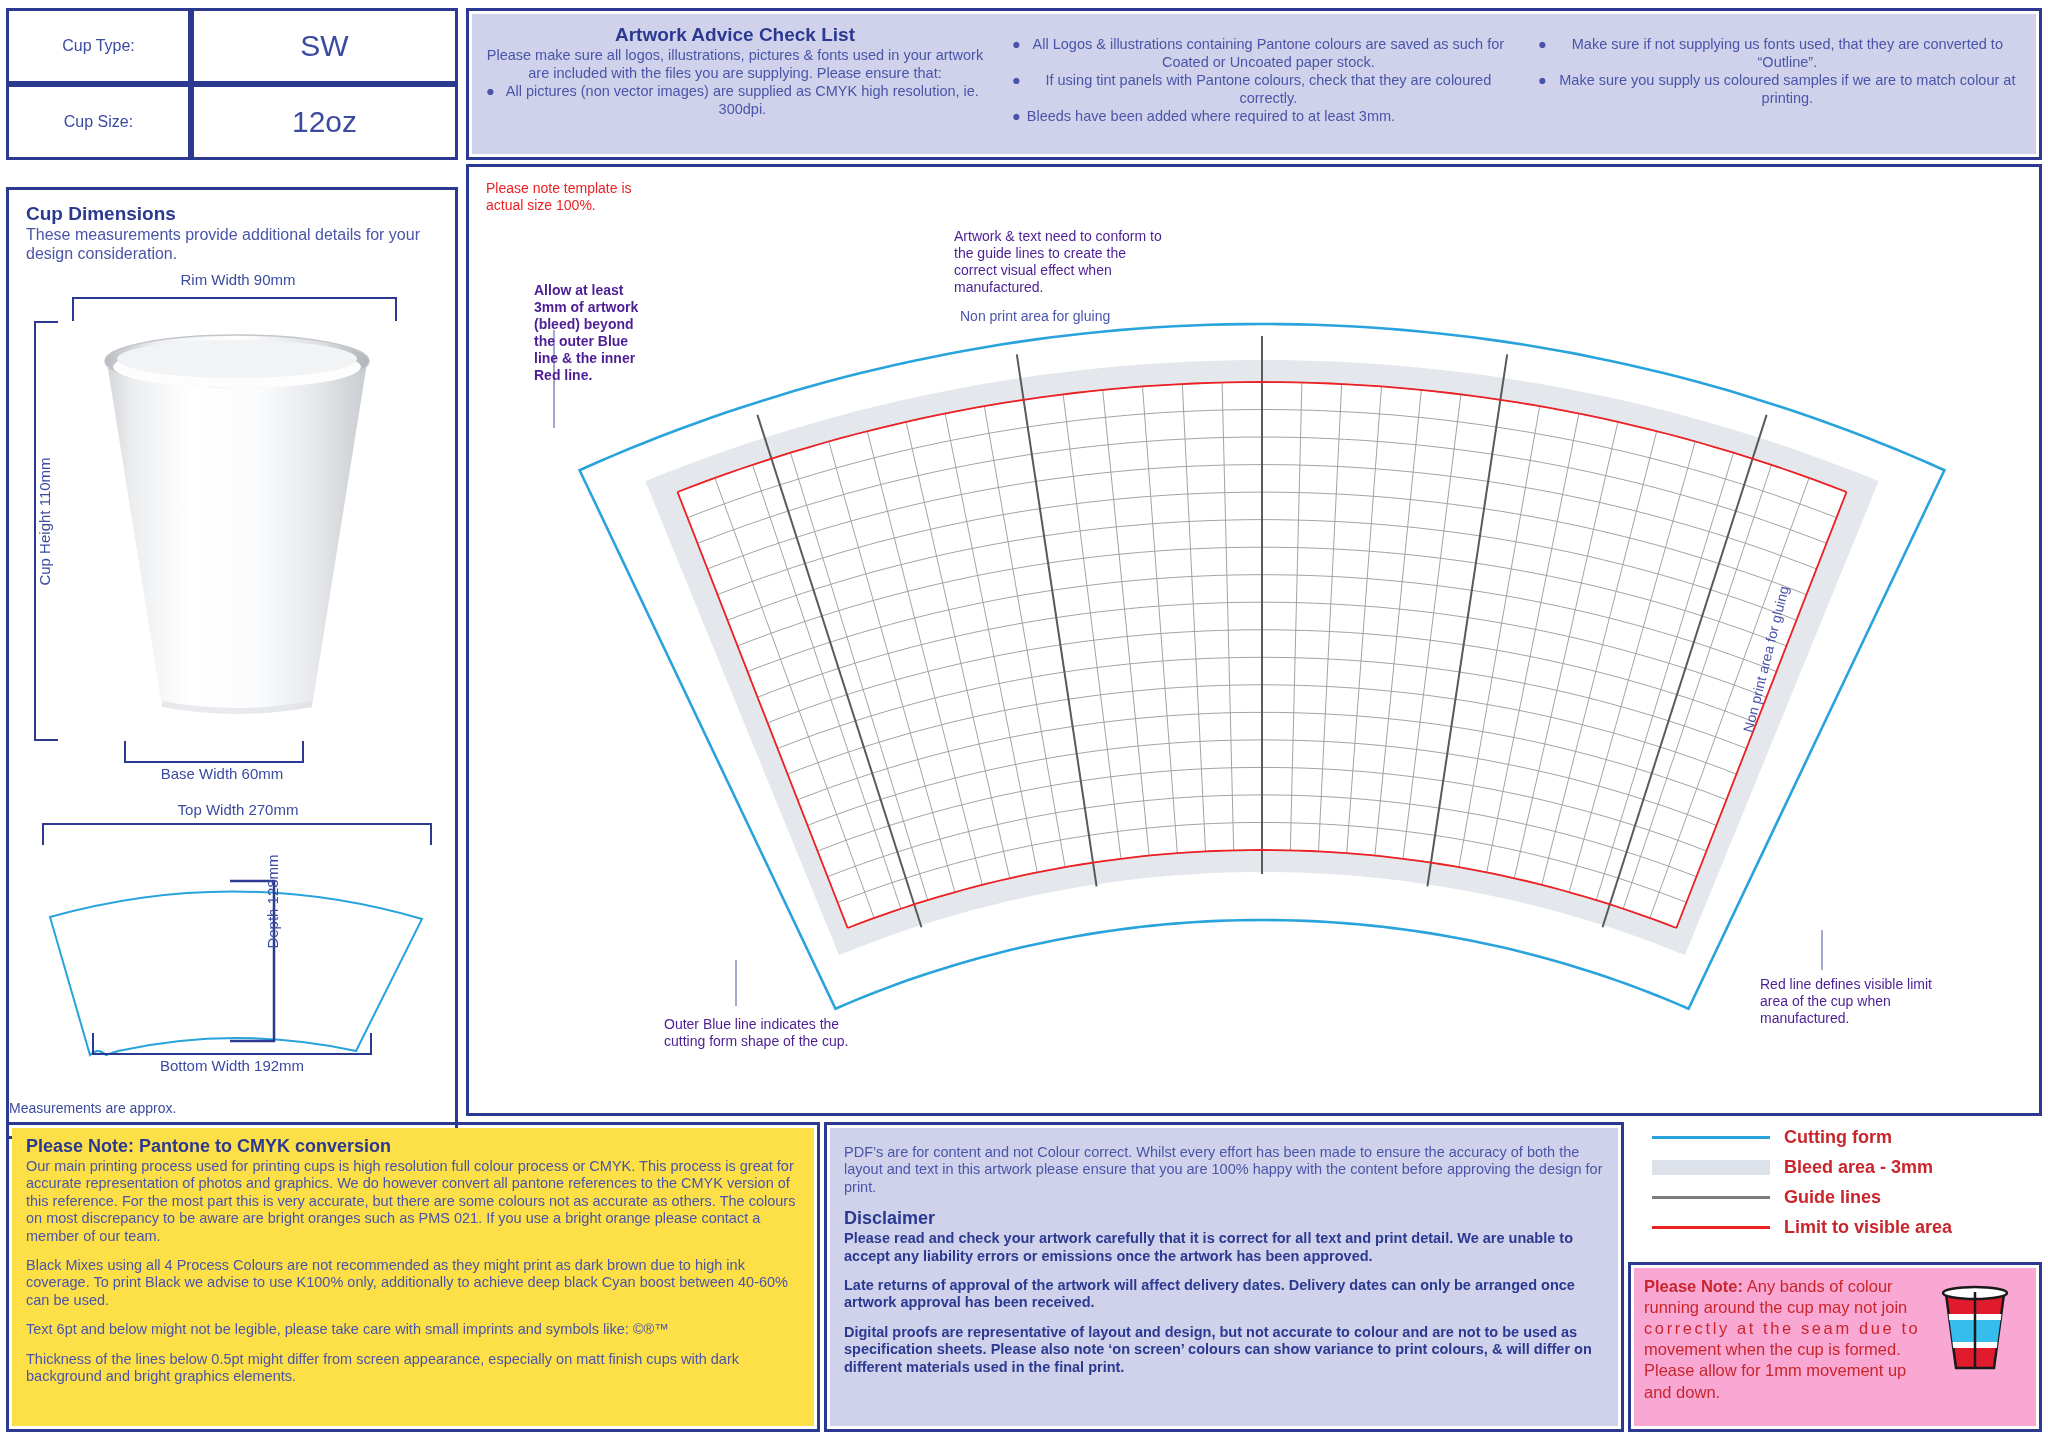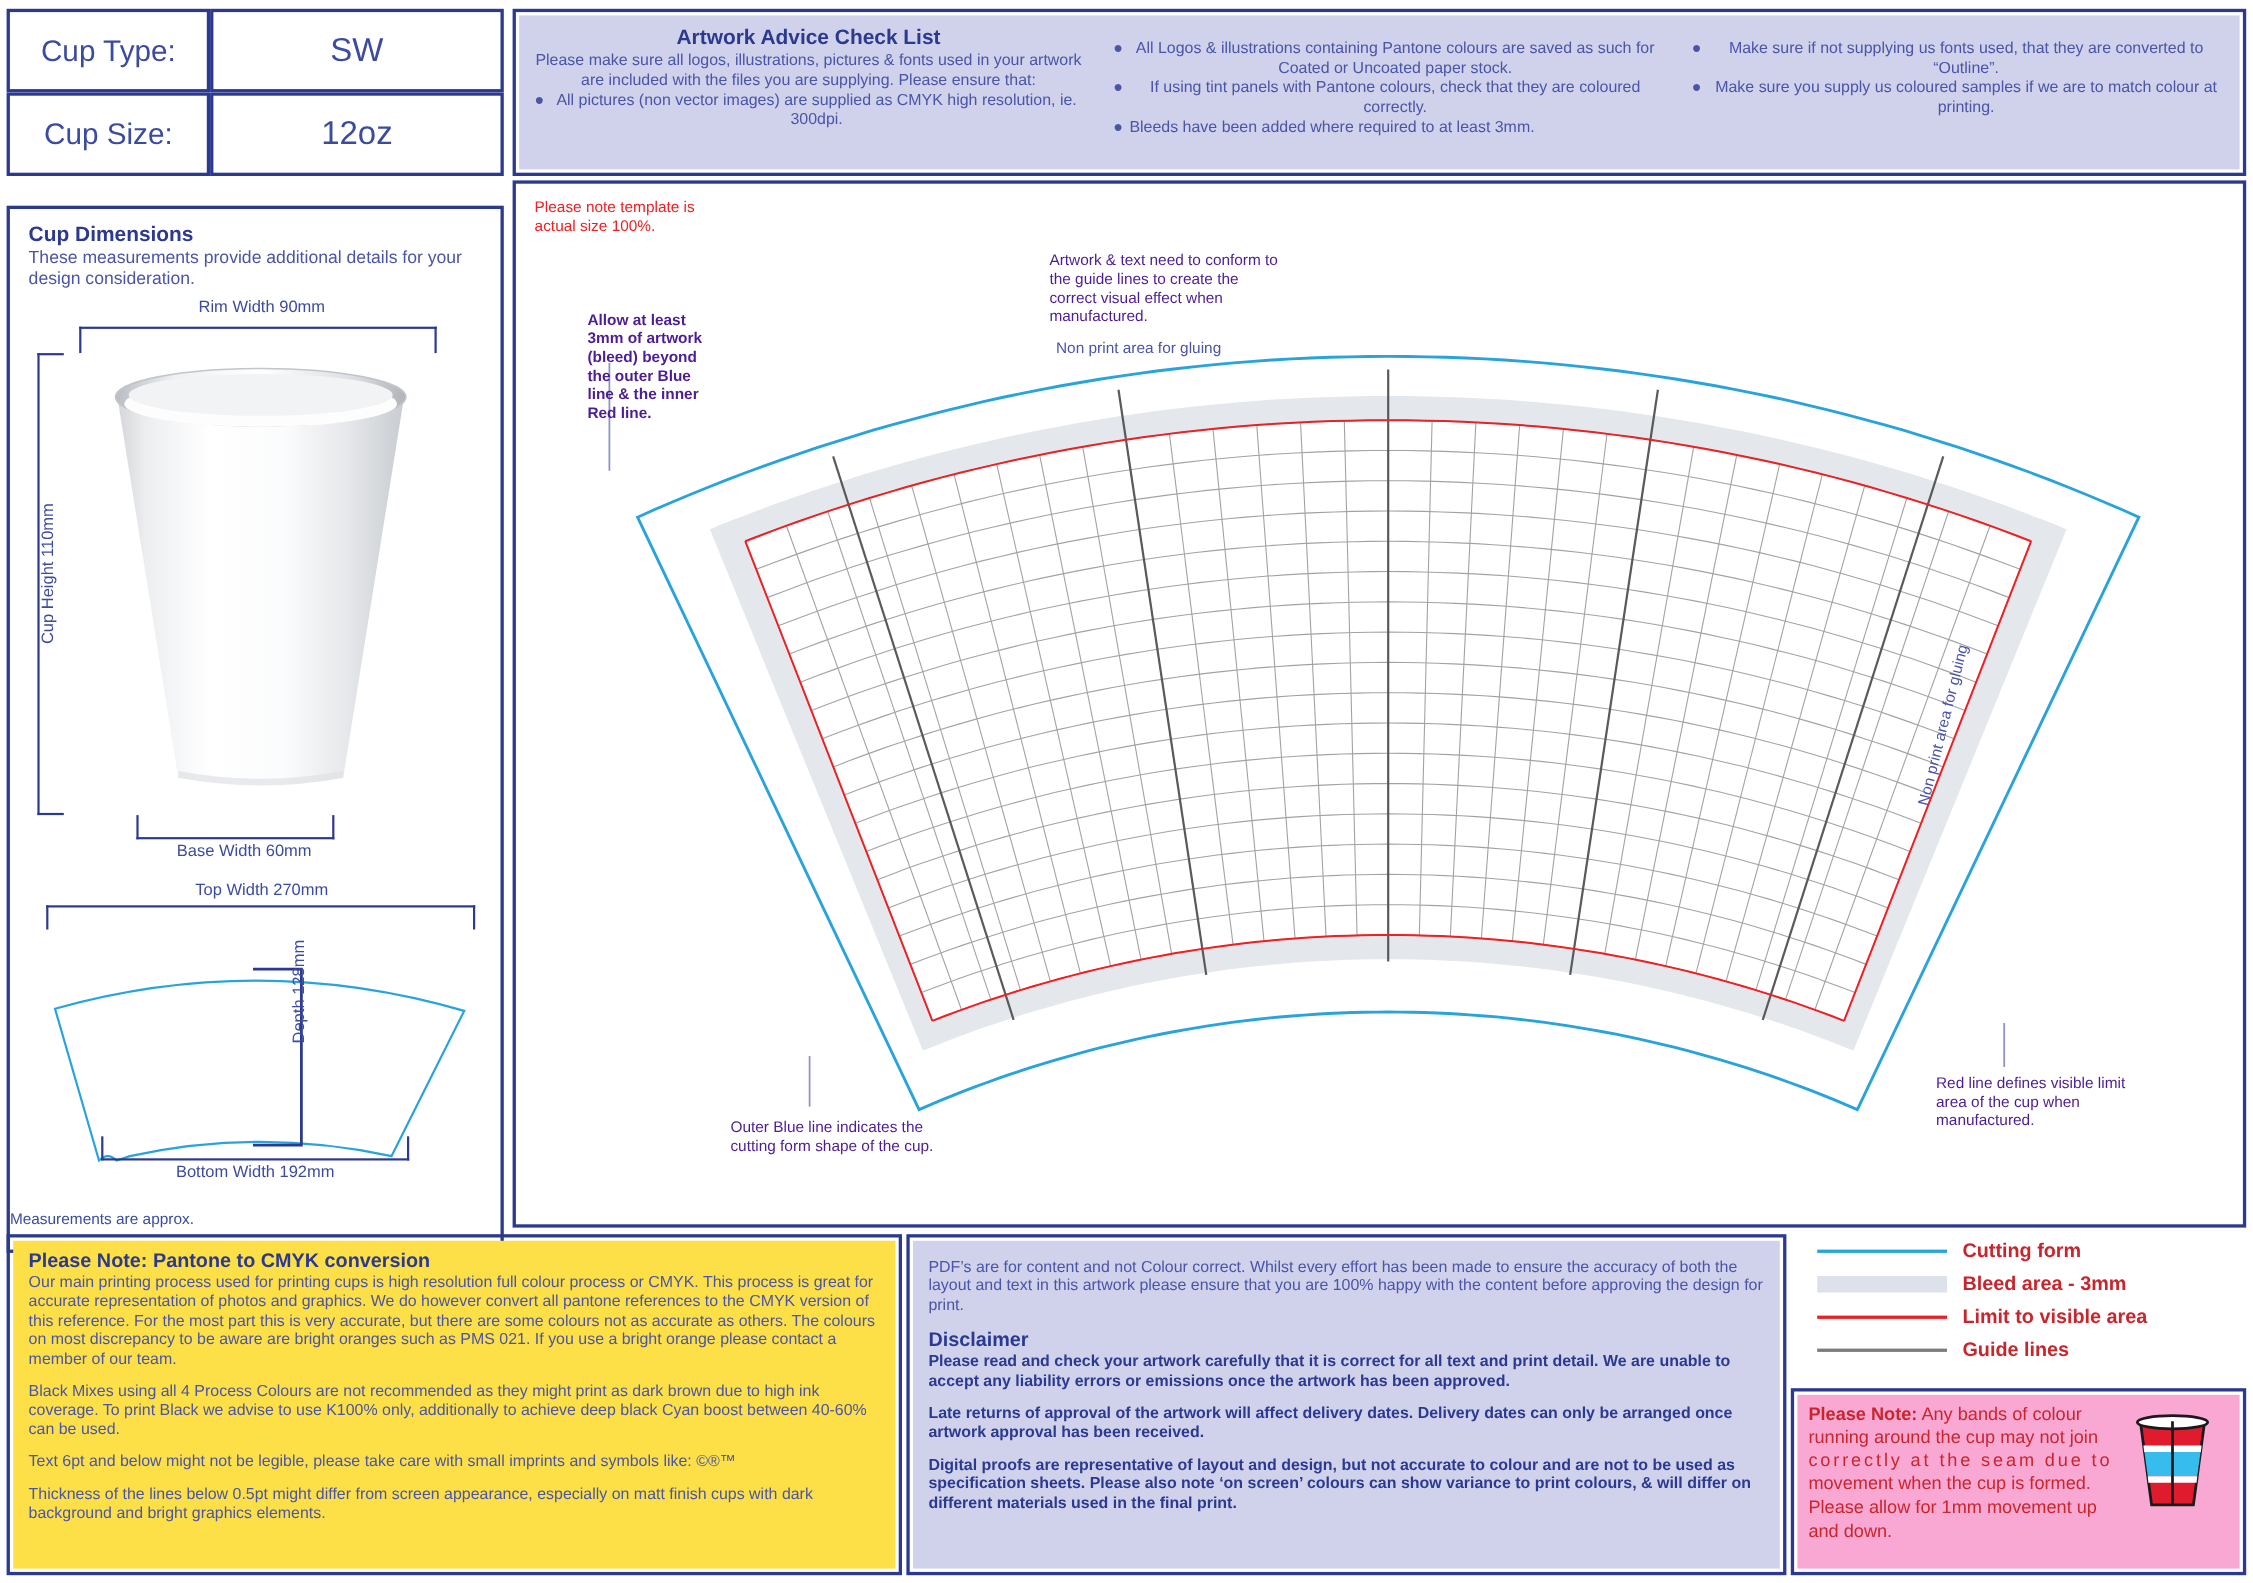--- a/index.html
+++ b/index.html
@@ -9,21 +9,21 @@
     color:#3b4ba0;
   }
   .abs{position:absolute;}
   
   .navy-border{border:3px solid #2b3990;box-sizing:border-box;}
 
   
   #hdr-table{left:6px;top:8px;width:452px;height:152px;}
   .ht-cell{position:absolute;box-sizing:border-box;border:3px solid #2b3990;
            display:flex;align-items:center;justify-content:center;
-           font-size:27px;color:#3b4ba0;background:#fff;}
+           font-size:16px;color:#3b4ba0;background:#fff;}
   #ht-r1c1{left:0;top:0;width:185px;height:76px;}
   #ht-r1c2{left:185px;top:0;width:267px;height:76px;font-size:30px;}
   #ht-r2c1{left:0;top:76px;width:185px;height:76px;}
   #ht-r2c2{left:185px;top:76px;width:267px;height:76px;font-size:30px;}
 
   
   #advice{left:466px;top:8px;width:1576px;height:152px;text-align:center;}
   #advice-inner{position:absolute;left:3px;top:3px;right:3px;bottom:3px;
                 background:#cfd2ea;display:flex;}
   .adv-col{padding:10px 14px 6px 14px;box-sizing:border-box;}
@@ -336,26 +336,26 @@
 <div class="abs" id="br-legend">
   <div class="lg-row">
     <div class="lg-swatch" style="background:#29a3dc;"></div>
     <div class="lg-label">Cutting form</div>
   </div>
   <div class="lg-row">
     <div class="lg-swatch block" style="background:#dde1ea;"></div>
     <div class="lg-label">Bleed area - 3mm</div>
   </div>
   <div class="lg-row">
+    <div class="lg-swatch" style="background:#7c7c7c;"></div>
+    <div class="lg-label">Guide lines</div>
+  </div>
+  <div class="lg-row">
     <div class="lg-swatch" style="background:#ed2024;"></div>
     <div class="lg-label">Limit to visible area</div>
-  </div>
-  <div class="lg-row">
-    <div class="lg-swatch" style="background:#7c7c7c;"></div>
-    <div class="lg-label">Guide lines</div>
   </div>
 </div>
 
 <div class="abs navy-border" id="br-note">
   <div id="br-note-in" style="display:flex;">
     <div class="rn-txt">
       <span style="font-weight:bold;">Please Note:</span>
       <span>Any bands of colour</span><br>
       <span>running around the cup may not join</span><br>
       <span class="rn-just" style="display:inline-block;width:278px;letter-spacing:2.6px;">correctly at the seam due to</span><br>

